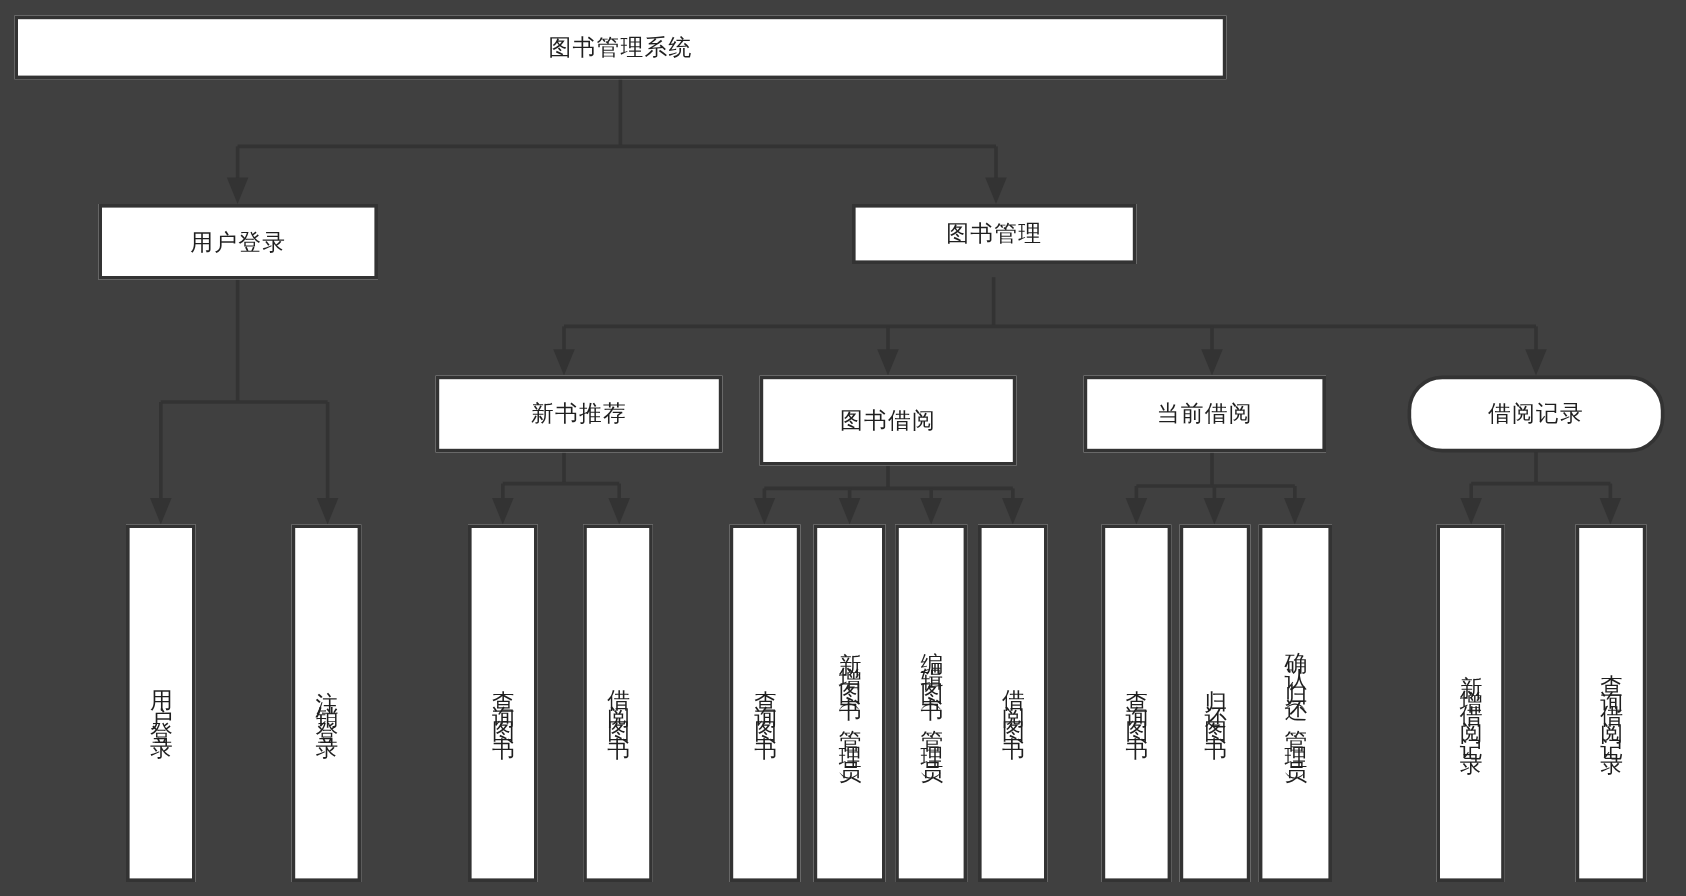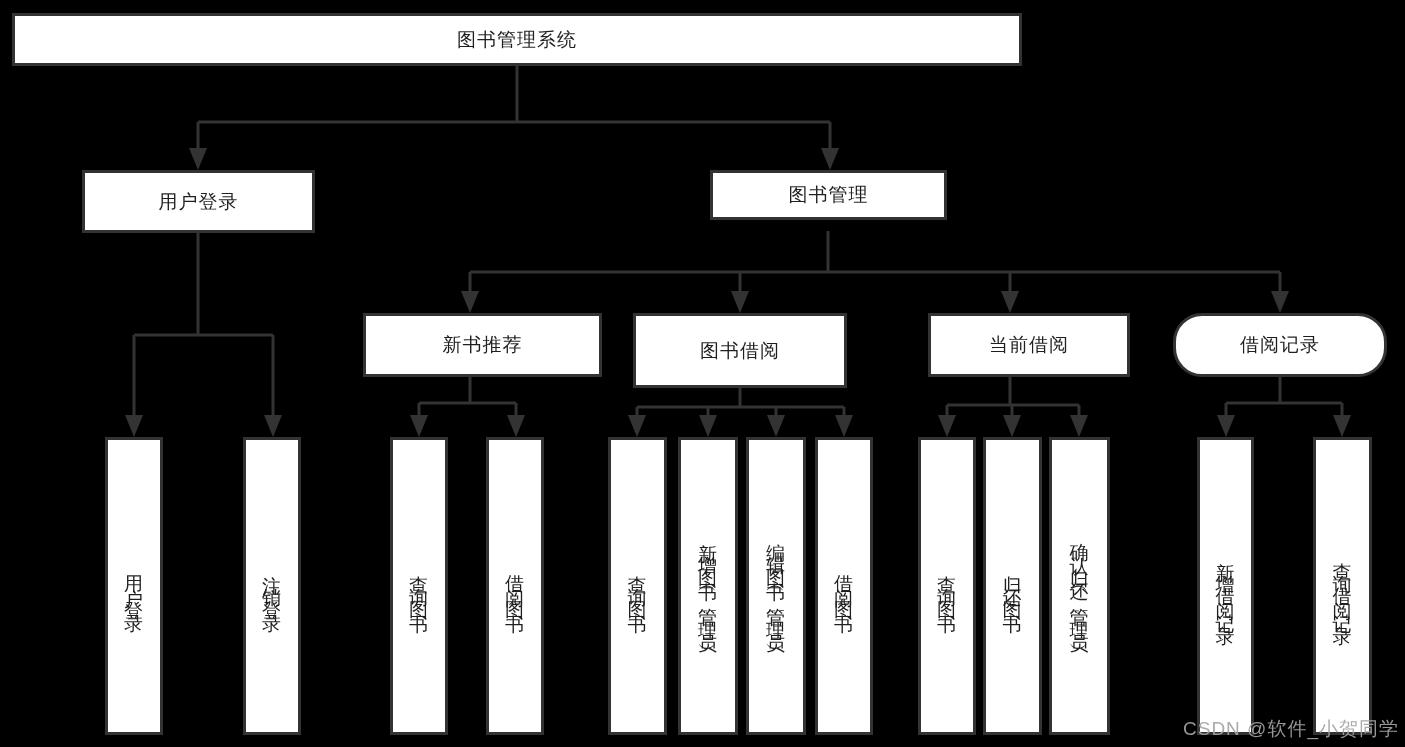--- a/index.html
+++ b/index.html
@@ -4,22 +4,22 @@
 <style>
   html, body {
     margin: 0;
     padding: 0;
     background: #ffffff;
   }
   .canvas {
     position: relative;
     width: 1405px;
     height: 747px;
-    background: #000000;
-    font-family: Liberation Sans, sans-serif;
+    background: #404040;
+    font-family: Liberation Serif, serif;
     overflow: hidden;
   }
   .connectors {
     position: absolute;
     left: 0;
     top: 0;
     z-index: 1;
   }
   .node {
     position: absolute;
@@ -125,35 +125,34 @@
     </g>
   </svg>
 
   <div class="node" style="left:12px; top:13px; width:1010px; height:53px;">图书管理系统</div>
 
   <div class="node" style="left:82px; top:170px; width:233px; height:63px;">用户登录</div>
   <div class="node" style="left:710px; top:170px; width:237px; height:50px;">图书管理</div>
 
   <div class="node" style="left:363px; top:313px; width:239px; height:64px;">新书推荐</div>
   <div class="node" style="left:633px; top:313px; width:214px; height:75px;">图书借阅</div>
-  <div class="node" style="left:928px; top:313px; width:202px; height:64px;">当前借阅</div>
+  <div class="node" style="left:903px; top:313px; width:202px; height:64px;">当前借阅</div>
   <div class="node" style="left:1173px; top:313px; width:214px; height:64px;border-radius:29px;">借阅记录</div>
 
   <div class="node leaf" style="left:105px; top:437px; width:58px; height:298px;">用户登录</div>
   <div class="node leaf" style="left:243px; top:437px; width:58px; height:298px;">注销登录</div>
 
   <div class="node leaf" style="left:390px; top:437px; width:58px; height:298px;">查询图书</div>
   <div class="node leaf" style="left:486px; top:437px; width:58px; height:298px;">借阅图书</div>
 
   <div class="node leaf" style="left:608px; top:437px; width:59px; height:298px;">查询图书</div>
   <div class="node leaf" style="left:678px; top:437px; width:60px; height:298px;">新增图书（管理员）</div>
   <div class="node leaf" style="left:746px; top:437px; width:60px; height:298px;">编辑图书（管理员）</div>
   <div class="node leaf" style="left:815px; top:437px; width:58px; height:298px;">借阅图书</div>
 
   <div class="node leaf" style="left:918px; top:437px; width:58px; height:298px;">查询图书</div>
   <div class="node leaf" style="left:983px; top:437px; width:59px; height:298px;">归还图书</div>
   <div class="node leaf" style="left:1049px; top:437px; width:61px; height:298px;">确认归还（管理员）</div>
 
   <div class="node leaf" style="left:1197px; top:437px; width:57px; height:298px;">新增借阅记录</div>
   <div class="node leaf" style="left:1313px; top:437px; width:59px; height:298px;">查询借阅记录</div>
 
-  <div class="watermark">CSDN @软件_小贺同学</div>
 </div>
 
 </body></html>

